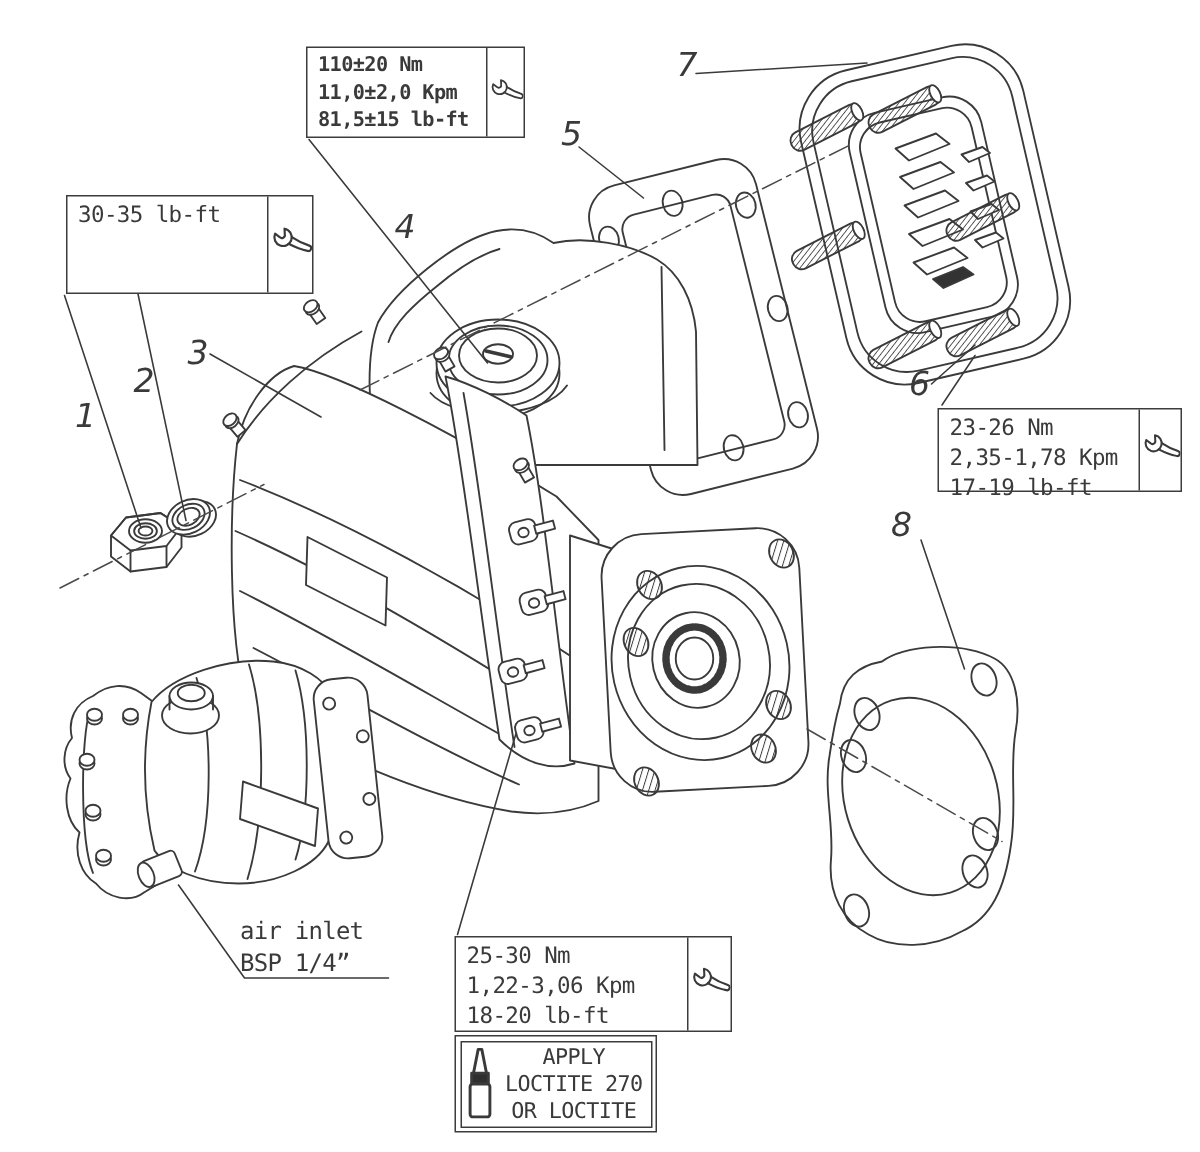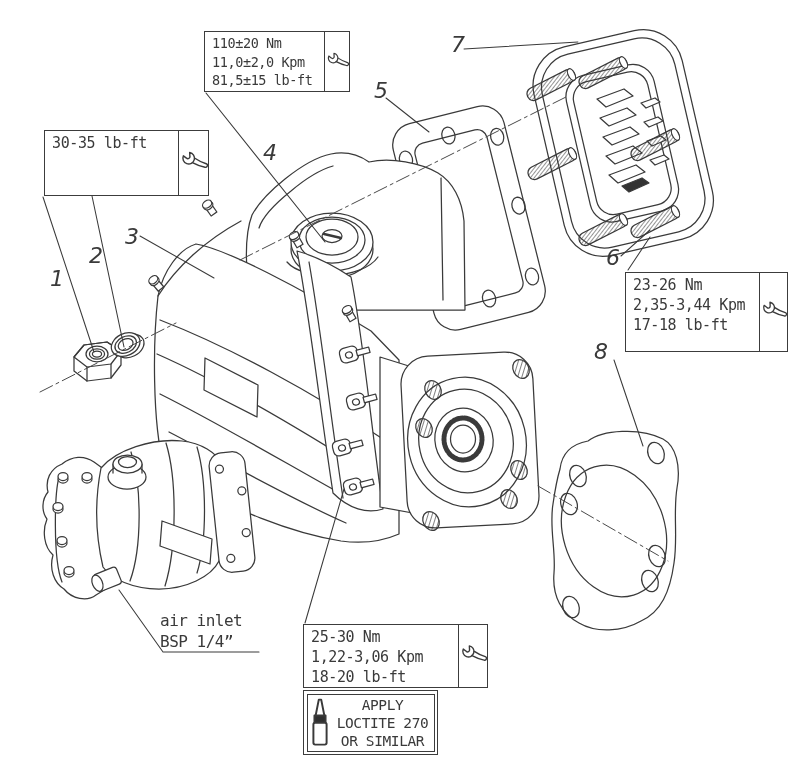--- a/index.html
+++ b/index.html
@@ -4,21 +4,21 @@
 <style>
   html,body{margin:0;padding:0;background:#fff;}
   .stage{position:relative;width:800px;height:768px;background:#fff;overflow:hidden;
          font-family:"DejaVu Sans Mono", monospace;color:#3a3a3a;}
   .art{position:absolute;left:0;top:0;}
   .callout{position:absolute;display:flex;background:#fff;border:1.7px solid #3c3c3c;box-sizing:border-box;}
   .cl-text{flex:1;border-right:1.7px solid #3c3c3c;padding:2px 0 0 7px;white-space:nowrap;}
   .cl-text div{letter-spacing:-0.4px;}
   .cl-icon{display:flex;align-items:center;justify-content:center;}
   .f15 .cl-text div{font-size:15px;line-height:20px;}
-  .f13 .cl-text div{font-size:13.5px;line-height:18.5px;}
+  .f13 .cl-text div{font-size:13.5px;line-height:18.5px;font-weight:bold;}
   .note-box{position:absolute;background:#fff;border:1.6px solid #3c3c3c;box-sizing:border-box;padding:2.5px;}
   .note-inner{border:1.4px solid #3c3c3c;width:100%;height:100%;box-sizing:border-box;
               display:flex;align-items:center;}
   .note-text{flex:1;text-align:center;font-size:14.5px;line-height:18px;letter-spacing:-0.4px;white-space:nowrap;}
   .plabel{position:absolute;transform:translate(-50%,-50%);font-family:"DejaVu Sans",sans-serif;
           font-style:italic;font-size:22px;color:#3a3a3a;}
   .air-label{position:absolute;font-size:16px;line-height:21px;letter-spacing:-0.5px;}
 </style>
 </head>
 <body>
@@ -306,25 +306,25 @@
   <div class="cl-text">
     <div>30-35 lb-ft</div>
   </div>
   <div class="cl-icon" style="width:29px">
         <svg width="28" height="42" viewBox="-9 -8.5 29 27">
           <use href="#wrench-g"></use>
         </svg>
       </div>
 </div>
 
-<div class="callout f15" style="left:625px;top:272px;width:163px;height:80px">
+<div class="callout f15" style="left:625px;top:272px;width:163px;height:56px">
   <div class="cl-text">
     <div>23-26 Nm</div>
-    <div>2,35-3,44 Kpm</div>
-    <div>17-18 lb-ft</div>
+    <div>2,35-1,78 Kpm</div>
+    <div>17-19 lb-ft</div>
   </div>
   <div class="cl-icon" style="width:27px">
         <svg width="26" height="42" viewBox="-9 -8.5 29 27">
           <use href="#wrench-g"></use>
         </svg>
       </div>
 </div>
 
 <div class="callout f15" style="left:303px;top:624px;width:185px;height:64px">
   <div class="cl-text">
@@ -344,21 +344,21 @@
     <svg width="24" height="54" viewBox="-8 -14 16 34">
       <g stroke="#3a3a3a" stroke-width="1.3" fill="none" stroke-linejoin="round">
         <path d="M -2.9,-2 L -0.8,-12.6 L 0.8,-12.6 L 2.9,-2"></path>
         <rect x="-3.7" y="-2" width="7.4" height="4.8" fill="#2f2f2f"></rect>
         <rect x="-4.4" y="2.8" width="8.8" height="14.6" rx="1.2" fill="#fff"></rect>
       </g>
     </svg>
     <div class="note-text">
       <div>APPLY</div>
       <div>LOCTITE 270</div>
-      <div>OR SIMILAR</div>
+      <div>OR LOCTITE</div>
     </div>
   </div>
 </div>
 
 <div class="air-label" style="left:160px;top:610px;width:116px">
   <div>air inlet</div>
   <div>BSP 1/4”</div>
 </div>
 
 </div>

